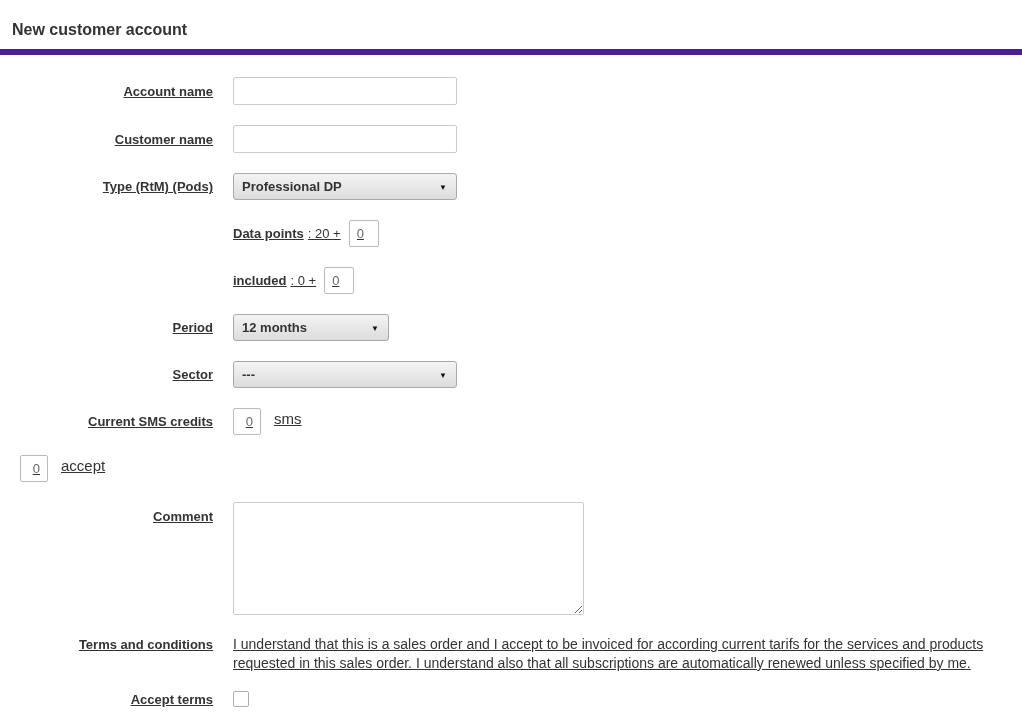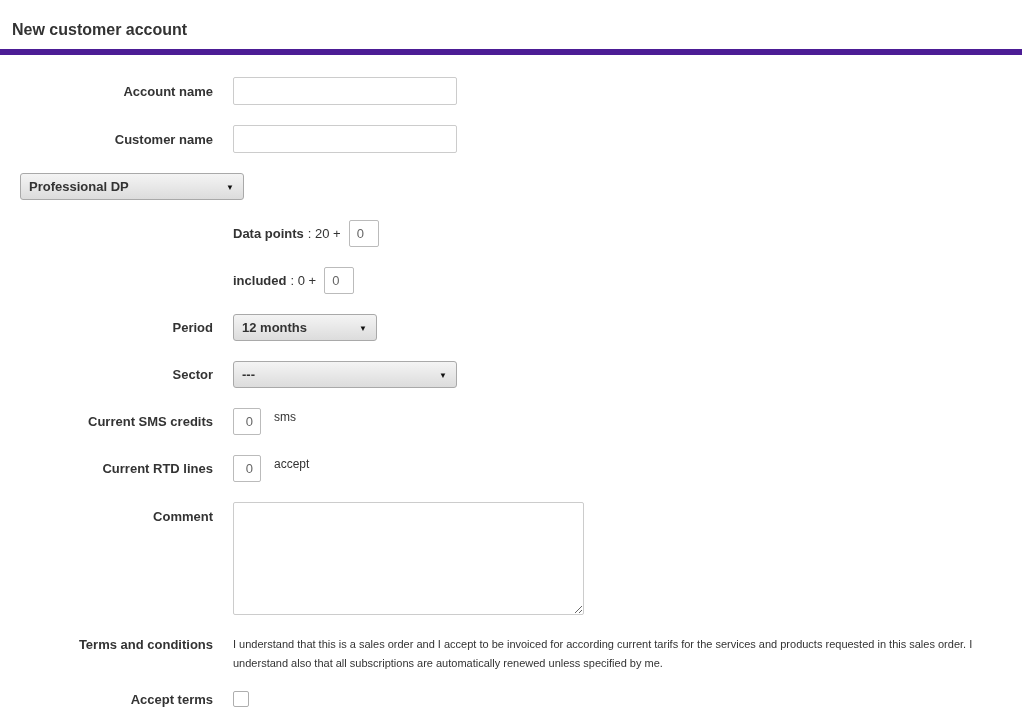--- a/index.html
+++ b/index.html
@@ -6,21 +6,21 @@
   html, body { background: #ffffff; }
   body {
     width: 1022px; height: 728px;
     font-family: "Liberation Sans", sans-serif;
     color: #333333;
     overflow: hidden;
   }
   .header { padding: 21px 12px 10px 12px; border-bottom: 6px solid #4c1d95; }
   .page-title { font-size: 16px; font-weight: bold; color: #333333; }
 
-  form { padding-top: 22px; }
+  form { padding-top: 22px; text-decoration: underline; }
   .row { display: flex; align-items: center; margin-bottom: 20px; }
   .row.top { align-items: flex-start; }
   .label-col {
     flex: 0 0 201px; width: 201px; margin-left: 12px;
     text-align: right; font-weight: bold; font-size: 13px; color: #333333;
   }
   .label-col.pad7 { padding-top: 7px; text-align: right; }
   .label-col.pad2 { padding-top: 2px; }
   .ctrl-col { margin-left: 20px; display: flex; align-items: center; }
   .ctrl-col.top-align { align-items: flex-start; }
@@ -35,50 +35,50 @@
   .select-wrap { position: relative; display: inline-block; }
   select {
     -webkit-appearance: none; appearance: none;
     height: 27px; width: 224px;
     border: 1px solid #a9a9a9; border-radius: 3px;
     background: linear-gradient(#f4f4f4, #dcdcdc);
     font-family: "Liberation Sans", sans-serif;
     font-size: 13px; font-weight: bold; color: #333333;
     padding: 0 26px 0 8px;
   }
-  select.w156 { width: 144px; }
+  select.w156 { width: 156px; }
   .chevron {
     position: absolute; right: 10px; top: 50%;
     transform: translateY(-50%);
     font-size: 8px; color: #111111; pointer-events: none;
   }
 
   input.num {
     height: 27px; border: 1px solid #bbbbbb; border-radius: 2px;
     font: 13px "Liberation Sans", sans-serif; color: #666666;
     background: #ffffff;
   }
   input.num.w30 { width: 30px; text-align: left; padding-left: 7px; }
   input.num.w28 { width: 28px; text-align: right; padding-right: 7px; }
 
   .inline-expr { font-size: 13px; display: flex; align-items: center; color: #333333; }
   .inline-expr .bold-part { font-weight: bold; }
   .inline-expr .expr-part { margin: 0 8px 0 4px; }
 
-  .unit-label { font-size: 12px; color: #333333; margin-left: 13px; margin-top: 2px; }
+  .unit-label { font-size: 15px; color: #333333; margin-left: 13px; margin-top: 2px; }
 
   textarea.comment {
     width: 351px; height: 113px;
     border: 1px solid #cccccc; border-radius: 2px;
     resize: both;
     font: 13px "Liberation Sans", sans-serif; color: #555555;
     padding: 6px;
   }
 
-  .terms-text { font-size: 11px; line-height: 19px; width: 778px; color: #333333; }
+  .terms-text { font-size: 14px; line-height: 19px; width: 778px; color: #333333; }
 
   input[type="checkbox"].chk {
     -webkit-appearance: none; appearance: none;
     width: 16px; height: 16px;
     border: 1px solid #aeaeae; border-radius: 2px;
     background: #ffffff; cursor: pointer;
   }
   .terms-row { margin-bottom: 18px; }
 </style>
 </head>
@@ -98,20 +98,21 @@
   </div>
 
   <div class="row">
     <div class="label-col">Customer name</div>
     <div class="ctrl-col">
       <input type="text" class="txt" value="" style="">
     </div>
   </div>
 
   <div class="row">
+    <div class="label-col">Type (RtM) (Pods)</div>
     <div class="ctrl-col">
       <span class="select-wrap">
         <select>
           <option>Professional DP</option>
         </select>
         <span class="chevron">▼</span>
       </span>
     </div>
   </div>
 
@@ -163,21 +164,20 @@
 
   <div class="row">
     <div class="label-col">Current SMS credits</div>
     <div class="ctrl-col top-align">
       <input type="text" class="num w28" value="0" style="">
       <span class="unit-label">sms</span>
     </div>
   </div>
 
   <div class="row">
-    <div class="label-col">Current RTD lines</div>
     <div class="ctrl-col top-align">
       <input type="text" class="num w28" value="0" style="">
       <span class="unit-label">accept</span>
     </div>
   </div>
 
   <div class="row top">
     <div class="label-col pad7">Comment</div>
     <div class="ctrl-col">
       <textarea class="comment" style=""></textarea>

